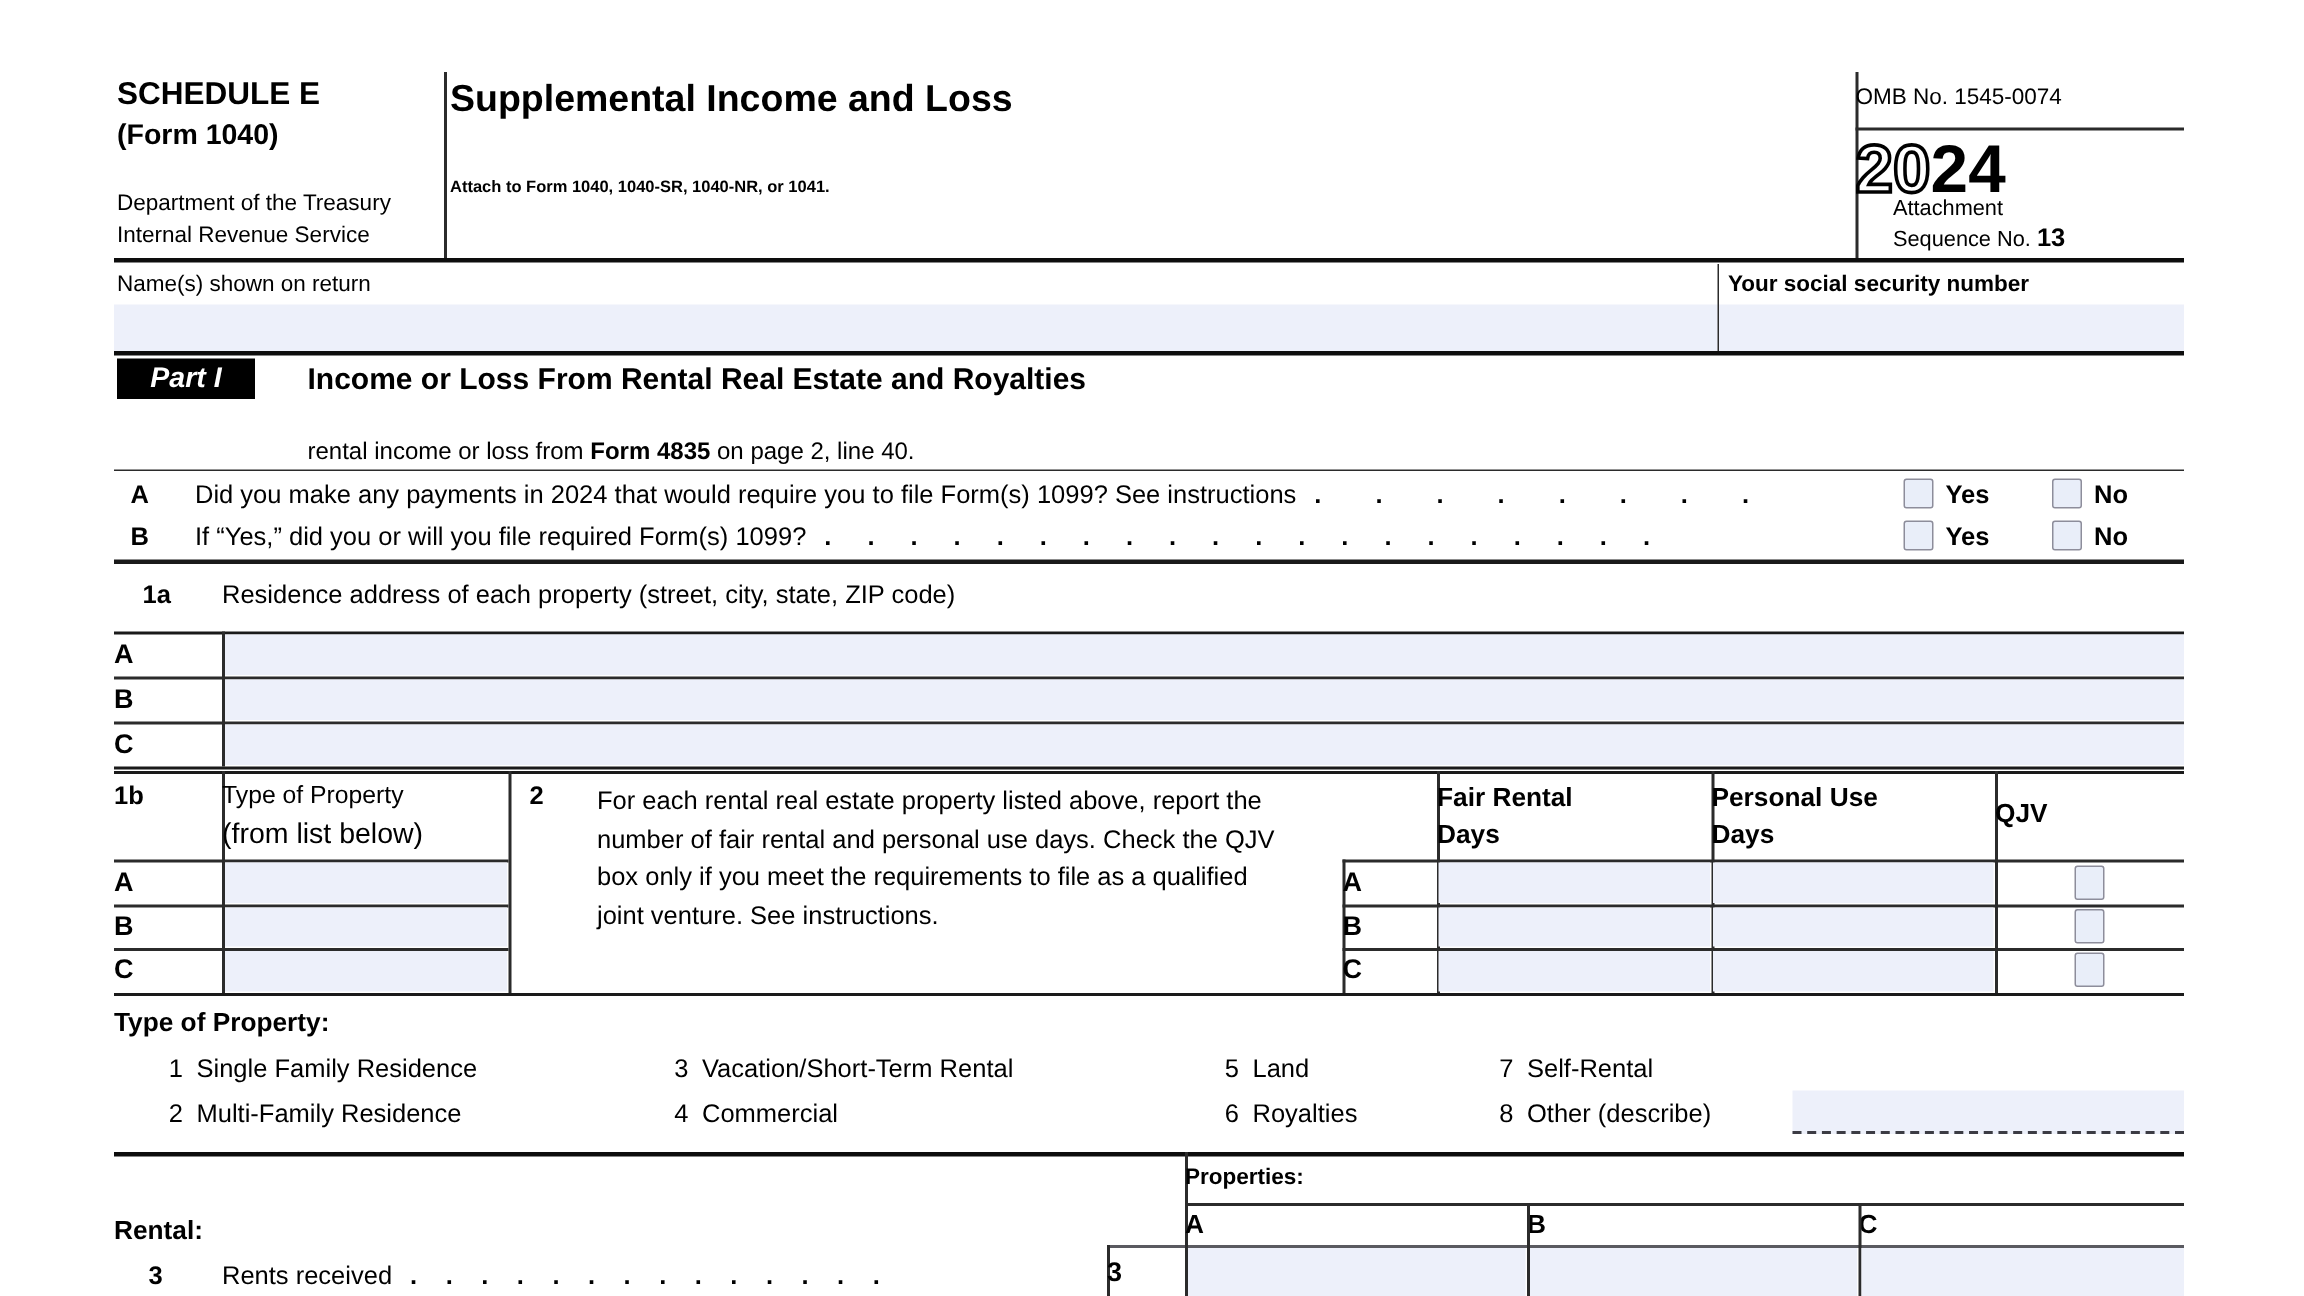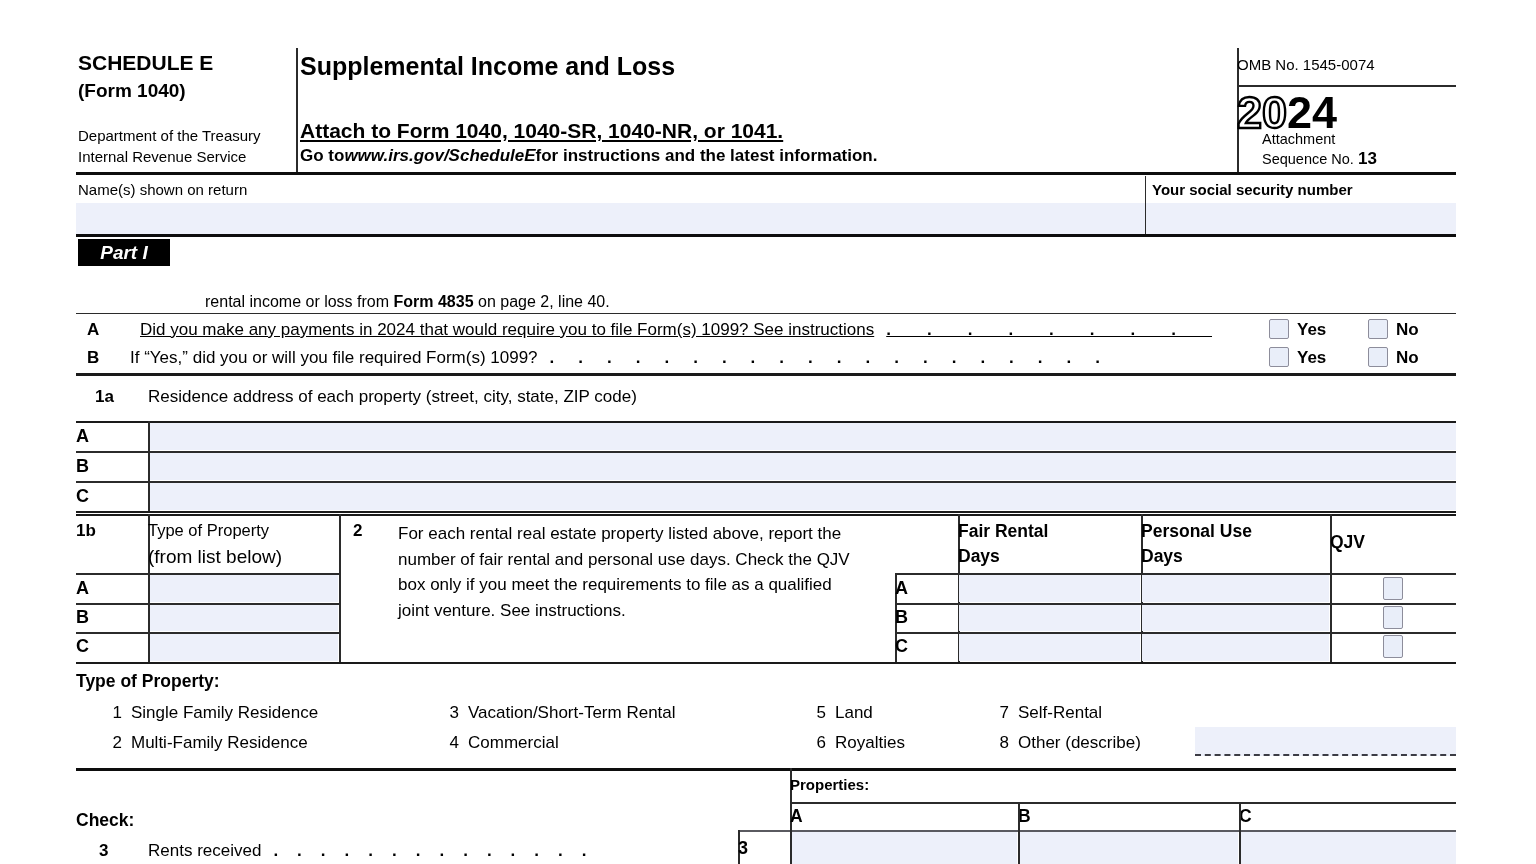--- a/index.html
+++ b/index.html
@@ -38,26 +38,21 @@
   <div class="t" style="left:78px;top:127px;font-size:15px;">Department of the Treasury</div>
   <div class="t" style="left:78px;top:148px;font-size:15px;">Internal Revenue Service</div>
 
   <div class="vl" style="left:296px;top:48px;height:125px;width:2px;"></div>
   <div class="vl" style="left:1237px;top:48px;height:125px;width:2px;"></div>
 
   <div class="ctr" style="left:300px;top:52px;width:935px;">
     <span class="b" style="font-size:25px;">Supplemental Income and Loss</span>
   </div>
   <div class="ctr" style="left:300px;top:119px;width:935px;">
-    <span class="b" style="font-size:21px;text-decoration:underline;">Attach to Form 1040, 1040-SR, 1040-NR, or 1041.</span>
-  </div>
-  <div class="ctr" style="left:300px;top:146px;width:935px;font-size:17px;font-weight:bold;">
-    <span>Go to </span>
-      <span class="i">www.irs.gov/ScheduleE</span>
-      <span> for instructions and the latest information.</span>
+    <span class="b" style="font-size:11px;">Attach to Form 1040, 1040-SR, 1040-NR, or 1041.</span>
   </div>
 
   <div class="ctr" style="left:1237px;top:56px;width:219px;">
     <span style="font-size:15px;">OMB No. 1545-0074</span>
   </div>
   <div class="hl" style="left:1237px;top:85px;width:219px;"></div>
   <div class="year ctr" style="left:1237px;top:90px;width:219px;">
     <span class="outline">20</span>
       <span class="solid">24</span>
   </div>
@@ -67,25 +62,26 @@
   <div class="hl3" style="left:76px;top:172px;width:1380px;"></div>
 
   <div class="t" style="left:78px;top:181px;font-size:15px;">Name(s) shown on return</div>
   <div class="t b" style="left:1152px;top:181px;font-size:15px;">Your social security number</div>
   <div class="field" style="left:76px;top:203px;width:1069px;height:31px;"></div>
   <div class="field" style="left:1146px;top:203px;width:310px;height:31px;"></div>
   <div class="vl" style="left:1145px;top:176px;height:58px;width:1px;"></div>
   <div class="hl3" style="left:76px;top:234px;width:1380px;"></div>
 
   <div class="partbox" style="left:78px;top:239px;width:92px;height:27px;">Part I</div>
+  <div class="t b" style="left:205px;top:241px;font-size:20px;">Income or Loss From Rental Real Estate and Royalties</div>
   <div class="t" style="left:205px;top:292px;font-size:16px;"><span>rental income or loss from </span><span class="b">Form 4835</span><span> on page 2, line 40.</span></div>
   <div class="hl" style="left:76px;top:313px;width:1380px;height:1px;"></div>
 
   <div class="t b" style="left:87px;top:320px;">A</div>
-  <div class="qrow" style="left:140px;top:320px;width:1128px;text-decoration:underline;">
+  <div class="qrow" style="left:130px;top:320px;width:1128px;">
     <span class="qtext">Did you make any payments in 2024 that would require you to file Form(s) 1099? See instructions</span>
       <span class="dots dots-a">........</span>
   </div>
   <div class="cb" style="left:1269px;top:319px;"></div>
   <div class="t b" style="left:1297px;top:320px;">Yes</div>
   <div class="cb" style="left:1368px;top:319px;"></div>
   <div class="t b" style="left:1396px;top:320px;">No</div>
 
   <div class="t b" style="left:87px;top:348px;">B</div>
   <div class="qrow" style="left:130px;top:348px;width:1128px;">
@@ -235,21 +231,21 @@
   <div class="hlg" style="left:738px;top:830px;width:718px;"></div>
   <div class="vl" style="left:738px;top:830px;height:34px;width:2px;"></div>
   <div class="vl" style="left:790px;top:830px;height:34px;"></div>
   <div class="vl" style="left:1018px;top:802px;height:62px;"></div>
   <div class="vl" style="left:1239px;top:802px;height:62px;"></div>
 
   <div class="field" style="left:792px;top:832px;width:225px;height:32px;"></div>
   <div class="field" style="left:1020px;top:832px;width:218px;height:32px;"></div>
   <div class="field" style="left:1241px;top:832px;width:215px;height:32px;"></div>
 
-  <div class="t b" style="left:76px;top:810px;font-size:17.5px;">Check:</div>
+  <div class="t b" style="left:76px;top:810px;font-size:17.5px;">Rental:</div>
   <div class="t b" style="left:99px;top:841px;">3</div>
   <div class="qrow" style="left:148px;top:841px;width:552px;">
     <span class="qtext">Rents received</span>
       <span class="dots dots-3">..............</span>
   </div>
   <div class="ctr" style="left:738px;top:838px;width:52px;">
       <span class="b" style="font-size:18px;">3</span>
     </div>
 
 </div>

